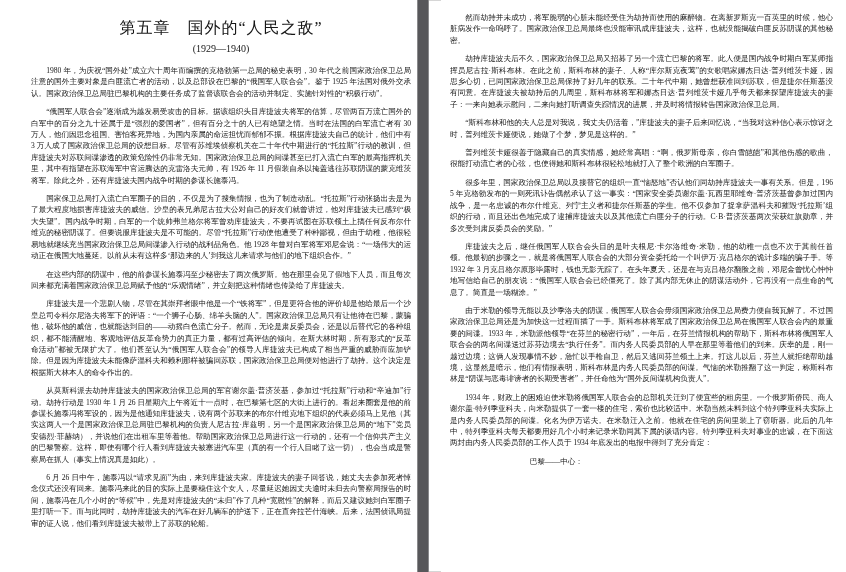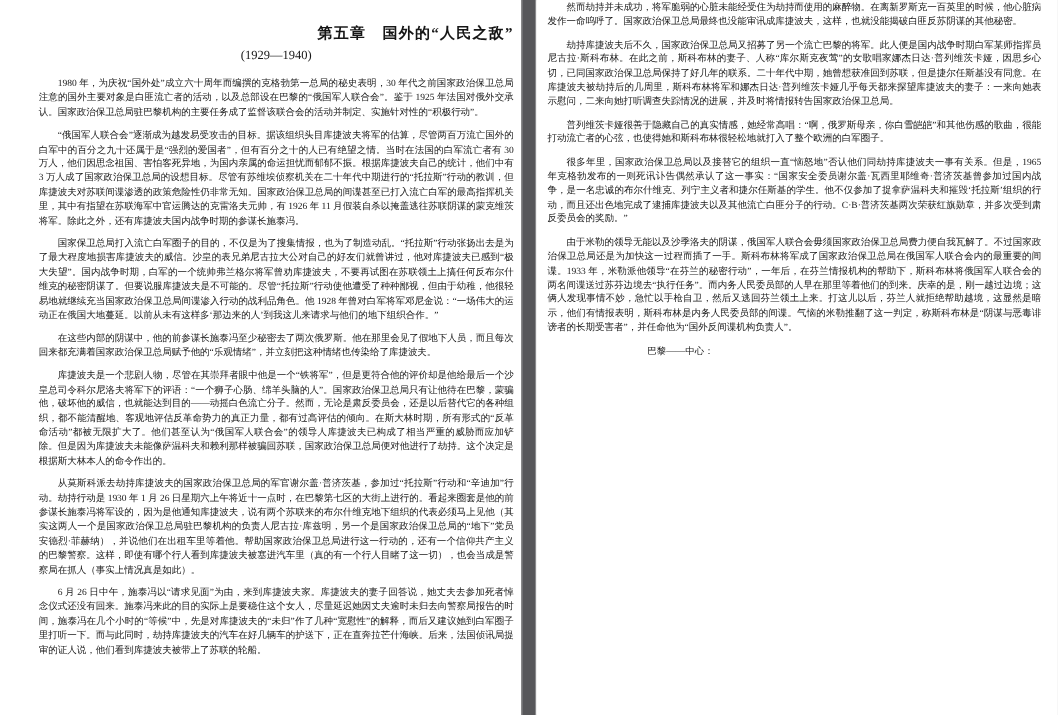--- a/index.html
+++ b/index.html
@@ -22,25 +22,25 @@
   }
   .page-left { width: 417px; padding: 13px 6px 0 31px; }
   .gutter {
     width: 12px;
     height: 100%;
     flex: none;
     background: var(--divider_color, #57575a);
     border-left: 1px solid #8a8a8c;
     border-right: 1px solid #8a8a8c;
   }
-  .page-right { flex: 1; padding: 0 13px 0 9px; }
+  .page-right { flex: 1; padding: 12px 13px 0 9px; margin-left: 12px; }
   .chapter-title {
-    font-size: 12px;
-    font-weight: bold;
-    text-align: right;
+    font-size: 16px;
+    font-weight: normal;
+    text-align: center;
     letter-spacing: 1px;
     margin: 5px 0 4px 0;
   }
   .chapter-subtitle {
     font-size: 10px;
     text-align: center;
     margin-bottom: 11px;
   }
   p.body-para {
     font-size: 7.6px;
@@ -67,19 +67,22 @@
     <p class="body-para">库捷波夫是一个悲剧人物，尽管在其崇拜者眼中他是一个“铁将军”，但是更符合他的评价却是他给最后一个沙皇总司令科尔尼洛夫将军下的评语：“一个狮子心肠、绵羊头脑的人”。国家政治保卫总局只有让他待在巴黎，蒙骗他，破坏他的威信，也就能达到目的——动摇白色流亡分子。然而，无论是肃反委员会，还是以后替代它的各种组织，都不能清醒地、客观地评估反革命势力的真正力量，都有过高评估的倾向。在斯大林时期，所有形式的“反革命活动”都被无限扩大了。他们甚至认为“俄国军人联合会”的领导人库捷波夫已构成了相当严重的威胁而应加铲除。但是因为库捷波夫未能像萨温科夫和赖利那样被骗回苏联，国家政治保卫总局便对他进行了劫持。这个决定是根据斯大林本人的命令作出的。</p>
     <p class="body-para">从莫斯科派去劫持库捷波夫的国家政治保卫总局的军官谢尔盖·普济茨基，参加过“托拉斯”行动和“辛迪加”行动。劫持行动是 1930 年 1 月 26 日星期六上午将近十一点时，在巴黎第七区的大街上进行的。看起来圈套是他的前参谋长施泰冯将军设的，因为是他通知库捷波夫，说有两个苏联来的布尔什维克地下组织的代表必须马上见他（其实这两人一个是国家政治保卫总局驻巴黎机构的负责人尼古拉·库兹明，另一个是国家政治保卫总局的“地下”党员安德烈·菲赫纳），并说他们在出租车里等着他。帮助国家政治保卫总局进行这一行动的，还有一个信仰共产主义的巴黎警察。这样，即使有哪个行人看到库捷波夫被塞进汽车里（真的有一个行人目睹了这一切），也会当成是警察局在抓人（事实上情况真是如此）。</p>
     <p class="body-para">6 月 26 日中午，施泰冯以“请求见面”为由，来到库捷波夫家。库捷波夫的妻子回答说，她丈夫去参加死者悼念仪式还没有回来。施泰冯来此的目的实际上是要稳住这个女人，尽量延迟她因丈夫逾时未归去向警察局报告的时间，施泰冯在几个小时的“等候”中，先是对库捷波夫的“未归”作了几种“宽慰性”的解释，而后又建议她到白军圈子里打听一下。而与此同时，劫持库捷波夫的汽车在好几辆车的护送下，正在直奔拉芒什海峡。后来，法国侦讯局提审的证人说，他们看到库捷波夫被带上了苏联的轮船。</p>
   </div>
 
   <div class="gutter"></div>
 
   <div class="page page-right">
     <p class="body-para">然而劫持并未成功，将军脆弱的心脏未能经受住为劫持而使用的麻醉物。在离新罗斯克一百英里的时候，他心脏病发作一命呜呼了。国家政治保卫总局最终也没能审讯成库捷波夫，这样，也就没能揭破白匪反苏阴谋的其他秘密。</p>
     <p class="body-para">劫持库捷波夫后不久，国家政治保卫总局又招募了另一个流亡巴黎的将军。此人便是国内战争时期白军某师指挥员尼古拉·斯科布林。在此之前，斯科布林的妻子、人称“库尔斯克夜莺”的女歌唱家娜杰日达·普列维茨卡娅，因思乡心切，已同国家政治保卫总局保持了好几年的联系。二十年代中期，她曾想获准回到苏联，但是捷尔任斯基没有同意。在库捷波夫被劫持后的几周里，斯科布林将军和娜杰日达·普列维茨卡娅几乎每天都来探望库捷波夫的妻子：一来向她表示慰问，二来向她打听调查失踪情况的进展，并及时将情报转告国家政治保卫总局。</p>
+    <p class="body-para">“斯科布林和他的夫人总是对我说，我丈夫仍活着，”库捷波夫的妻子后来回忆说，“当我对这种信心表示惊讶之时，普列维茨卡娅便说，她做了个梦，梦见是这样的。”</p>
     <p class="body-para">普列维茨卡娅很善于隐藏自己的真实情感，她经常高唱：“啊，俄罗斯母亲，你白雪皑皑”和其他伤感的歌曲，很能打动流亡者的心弦，也使得她和斯科布林很轻松地就打入了整个欧洲的白军圈子。</p>
     <p class="body-para">很多年里，国家政治保卫总局以及接替它的组织一直“恼怒地”否认他们同劫持库捷波夫一事有关系。但是，1965 年克格勃发布的一则死讯讣告偶然承认了这一事实：“国家安全委员谢尔盖·瓦西里耶维奇·普济茨基曾参加过国内战争，是一名忠诚的布尔什维克、列宁主义者和捷尔任斯基的学生。他不仅参加了捉拿萨温科夫和摧毁‘托拉斯’组织的行动，而且还出色地完成了逮捕库捷波夫以及其他流亡白匪分子的行动。C·B·普济茨基两次荣获红旗勋章，并多次受到肃反委员会的奖励。”</p>
+    <p class="body-para">库捷波夫之后，继任俄国军人联合会头目的是叶夫根尼·卡尔洛维奇·米勒，他的幼稚一点也不次于其前任首领。他最初的步骤之一，就是将俄国军人联合会的大部分资金委托给一个叫伊万·克吕格尔的诡计多端的骗子手。等 1932 年 3 月克吕格尔原形毕露时，钱也无影无踪了。在头年夏天，还是在与克吕格尔翻脸之前，邓尼金曾忧心忡忡地写信给自己的朋友说：“俄国军人联合会已经僵死了。除了其内部无休止的阴谋活动外，它再没有一点生命的气息了。简直是一场糊涂。”</p>
     <p class="body-para">由于米勒的领导无能以及沙季洛夫的阴谋，俄国军人联合会毋须国家政治保卫总局费力便自我瓦解了。不过国家政治保卫总局还是为加快这一过程而插了一手。斯科布林将军成了国家政治保卫总局在俄国军人联合会内的最重要的间谍。1933 年，米勒派他领导“在芬兰的秘密行动”，一年后，在芬兰情报机构的帮助下，斯科布林将俄国军人联合会的两名间谍送过苏芬边境去“执行任务”。而内务人民委员部的人早在那里等着他们的到来。庆幸的是，刚一越过边境；这俩人发现事情不妙，急忙以手枪自卫，然后又逃回芬兰领土上来。打这儿以后，芬兰人就拒绝帮助越境，这显然是暗示，他们有情报表明，斯科布林是内务人民委员部的间谍。气恼的米勒推翻了这一判定，称斯科布林是“阴谋与恶毒诽谤者的长期受害者”，并任命他为“国外反间谍机构负责人”。</p>
+    <p class="body-para">1934 年，财政上的困难迫使米勒将俄国军人联合会的总部机关迁到了便宜些的租房里。一个俄罗斯侨民、商人谢尔盖·特列季亚科夫，向米勒提供了一套一楼的住宅，索价也比较适中。米勒当然未料到这个特列季亚科夫实际上是内务人民委员部的间谍。化名为伊万诺夫。在米勒迁入之前。他就在住宅的房间里装上了窃听器。此后的几年中，特列季亚科夫每天都要用好几个小时来记录米勒同其下属的谈话内容。特列季亚科夫对事业的忠诚，在下面这两封由内务人民委员部的工作人员于 1934 年底发出的电报中得到了充分肯定：</p>
     <p class="body-para telegram">巴黎——中心：</p>
   </div>
 
 </div>
 
 </body></html>

